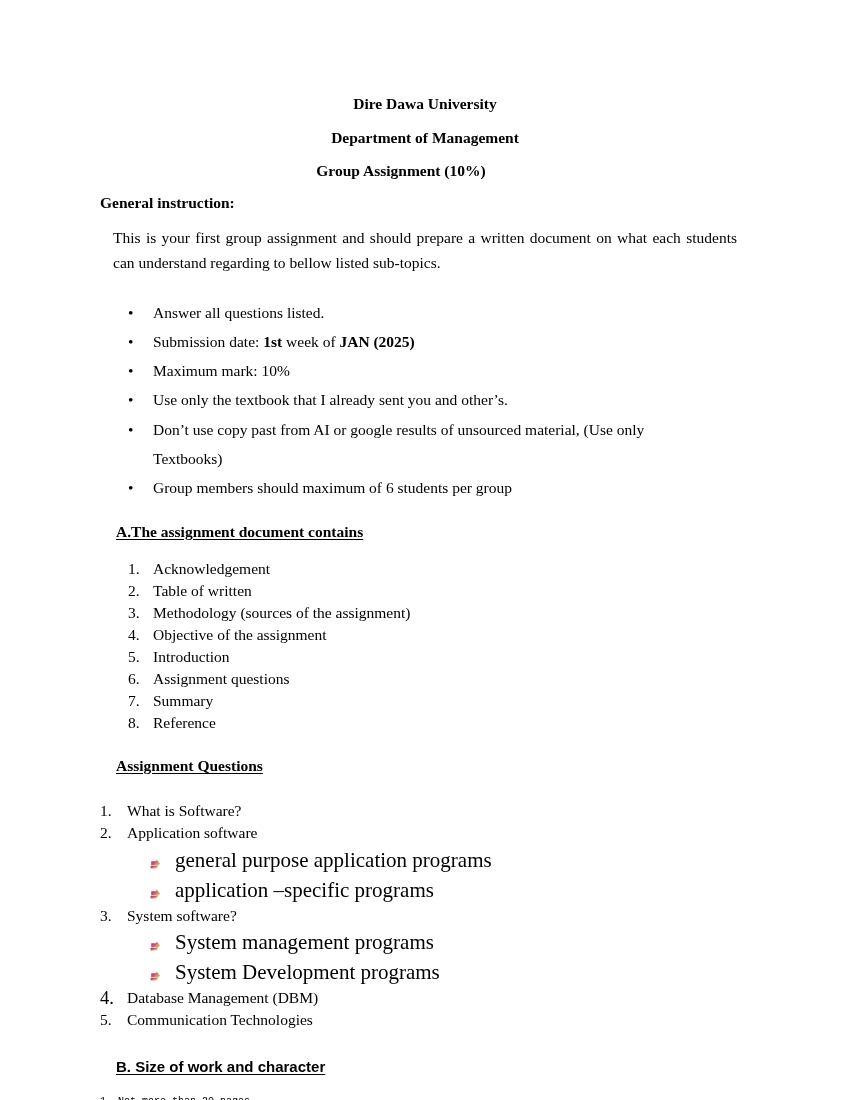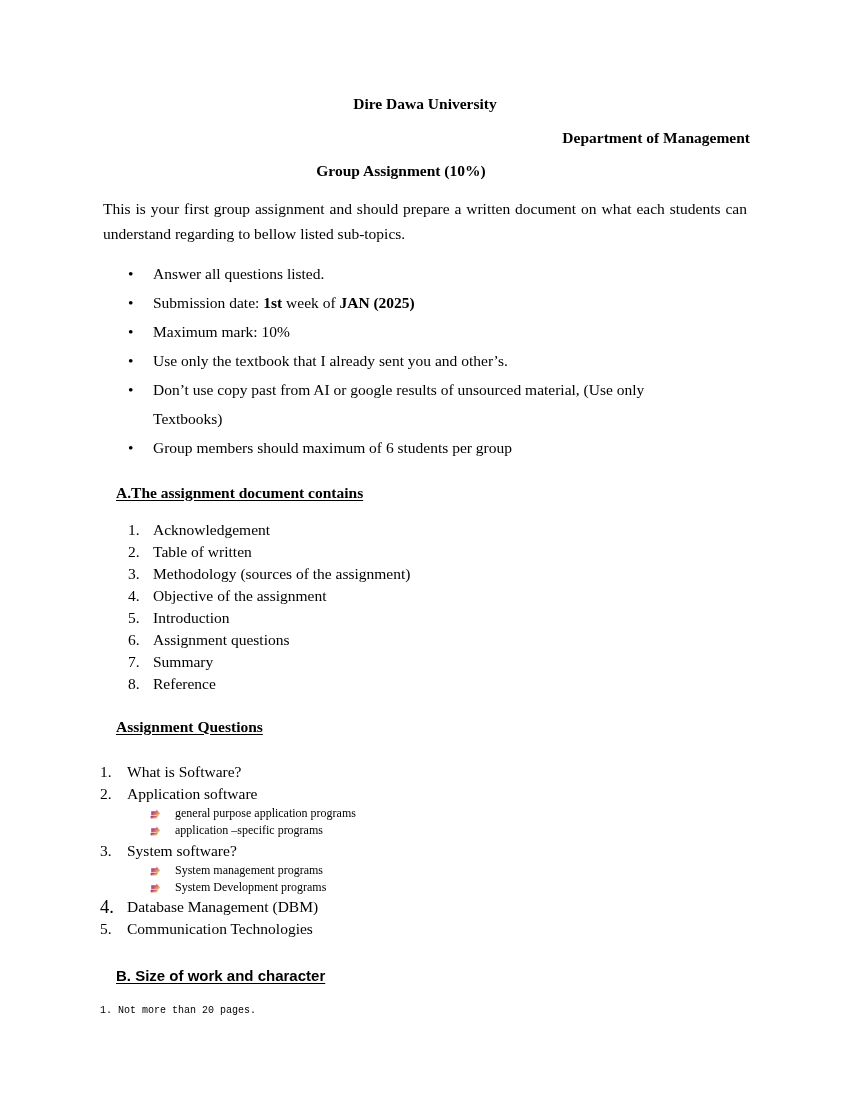--- a/index.html
+++ b/index.html
@@ -35,38 +35,38 @@
   
   .doc-heading {
     font-weight: bold;
     font-size: 15.5px;
     line-height: 1;
     text-align: center;
     margin: 0;
   }
   .doc-heading.h1 { padding-bottom: 18px; }
   .doc-heading.h2 { padding-bottom: 18px; }
-  .doc-heading.h3 { padding-bottom: 18px; text-align: right; }
+  .doc-heading.h3 { padding-bottom: 18px; }
   .doc-heading.h4 {
     padding-bottom: 14px;
     margin-right: 48px;   
   }
 
   
   .gi-label {
     font-weight: bold;
     font-size: 15.5px;
     line-height: 1.25;
     margin: 0;
   }
   .gi-body {
     font-size: 15.5px;
     line-height: 1.62;
     text-align: justify;
-    margin: 3px;
+    margin: 13px;
     padding-bottom: 10px;
   }
 
   
   ul.bullets {
     list-style: none;
     margin: 0;
     padding: 0 0 0 0;
   }
   ul.bullets > li {
@@ -155,21 +155,21 @@
   }
 
   ul.subs {
     list-style: none;
     margin: 0;
     padding: 0;
   }
   ul.subs > li {
     position: relative;
     padding-left: 48px;     
-    font-size: 12px;
+    font-size: 21px;
     line-height: 1.43;
     margin: 0;
   }
   ul.subs > li .wing {
     position: absolute;
     left: 23px;
     top: 4px;
     width: 11px;
     height: 12px;
     display: inline-block;
@@ -191,20 +191,21 @@
 <div class="page">
   <div class="content">
 
     <div>
       <div class="doc-heading h1">Dire Dawa University</div>
       <div class="doc-heading h3">Department of Management</div>
       <div class="doc-heading h4">Group Assignment (10%)</div>
     </div>
 
     <div>
+      <div class="gi-label">General instruction:</div>
       <div class="gi-body">This is your first group assignment and should prepare a written document on what each students can understand regarding to bellow listed sub-topics.</div>
     </div>
 
     <ul class="bullets">
       <li>
         <span class="dot">•</span>
         <span>Answer all questions listed.</span>
       </li>
       <li>
         <span class="dot">•</span>

